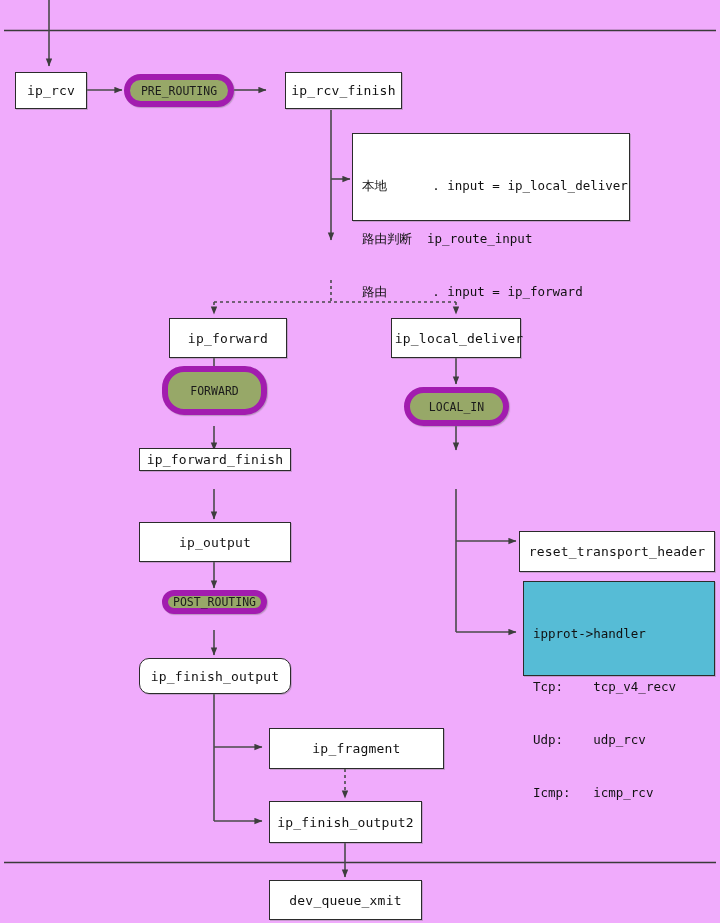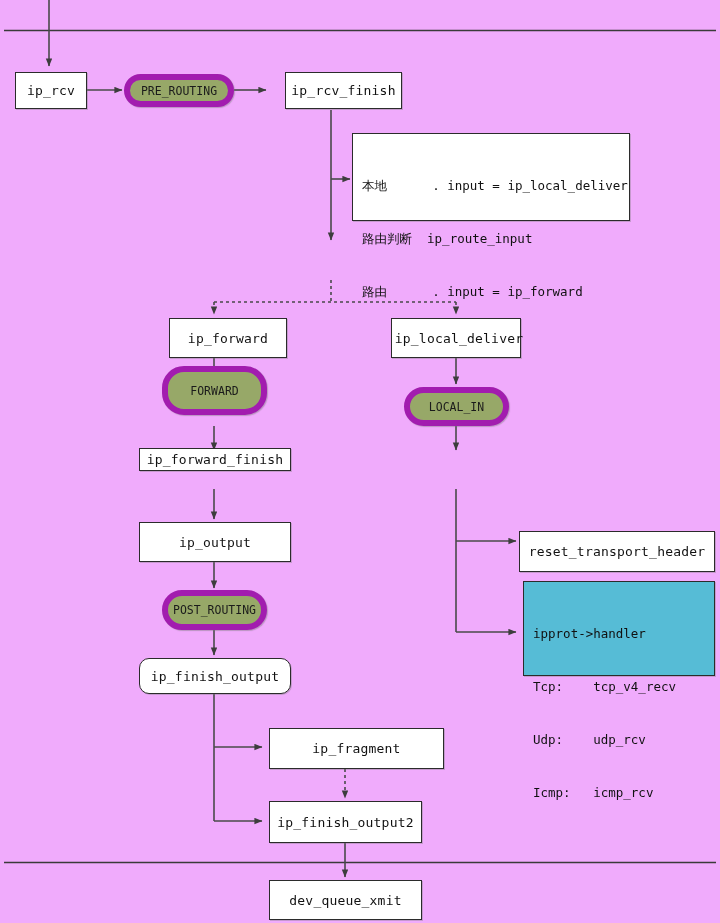--- a/index.html
+++ b/index.html
@@ -124,21 +124,21 @@
 
   <div class="hook" style="left:404px;top:387px;width:105px;height:39px;">LOCAL_IN</div>
 
   <div class="node" style="left:139px;top:448px;width:152px;height:23px;text-align:right;">ip_forward_finish</div>
 
 
   <div class="node" style="left:139px;top:522px;width:152px;height:40px;">ip_output</div>
 
   <div class="node" style="left:519px;top:521px;width:196px;height:41px;margin-top:10px;">reset_transport_header</div>
 
-  <div class="hook" style="left:162px;top:590px;width:105px;height:40px;">POST_ROUTING</div>
+  <div class="hook" style="left:162px;top:590px;width:105px;height:24px;">POST_ROUTING</div>
 
   <div class="note blue" style="left:523px;top:581px;width:192px;height:95px;">
     <span class="kv">ipprot-&gt;handler</span>
     <span class="kv">Tcp:    tcp_v4_recv</span>
     <span class="kv">Udp:    udp_rcv</span>
     <span class="kv">Icmp:   icmp_rcv</span>
   </div>
 
   <div class="node" style="left:139px;top:658px;width:152px;height:36px;border-radius:10px;">ip_finish_output</div>
 

